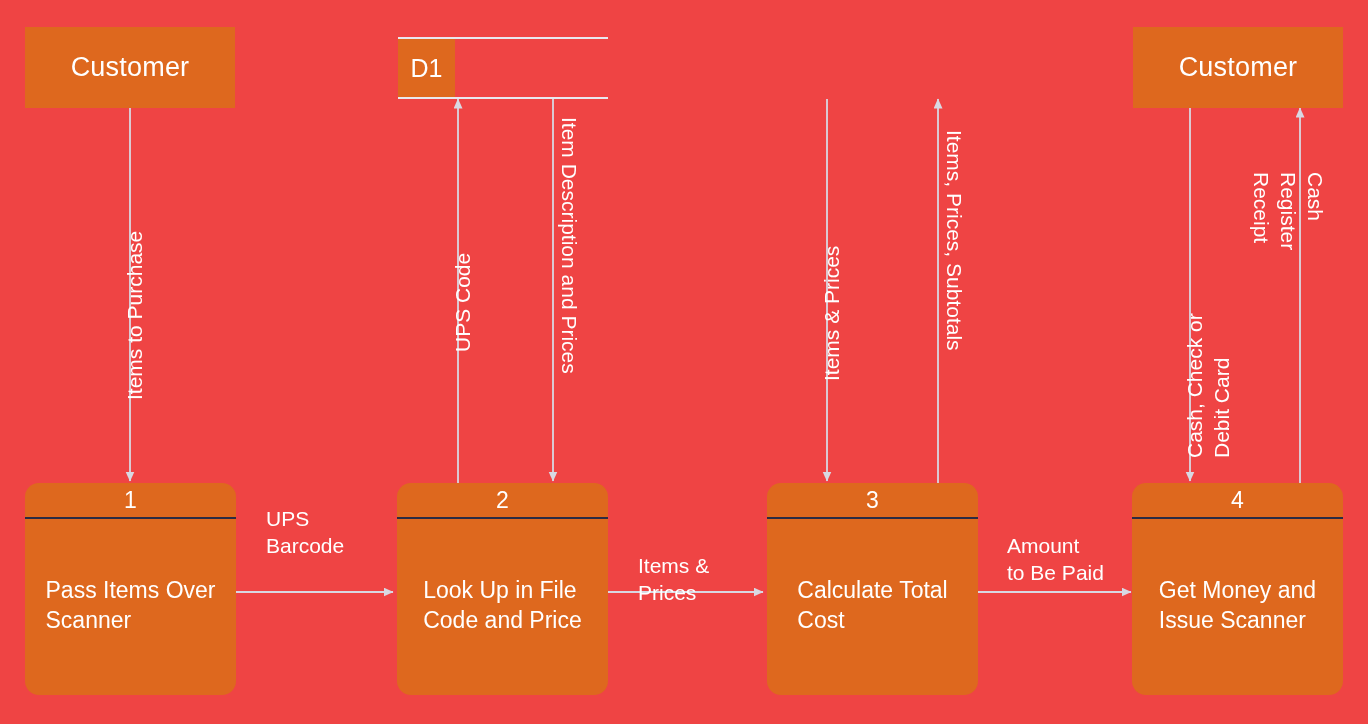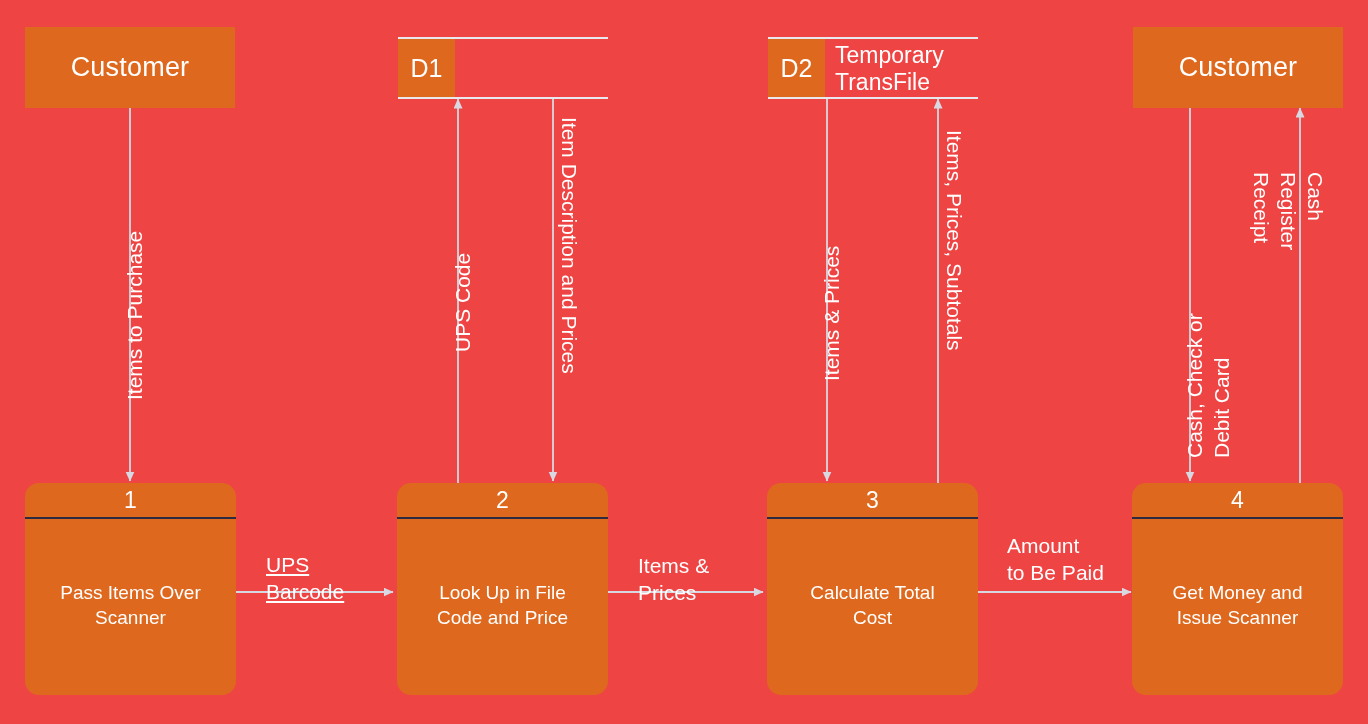--- a/index.html
+++ b/index.html
@@ -76,23 +76,22 @@
     display: flex;
     align-items: center;
     justify-content: center;
     box-sizing: border-box;
   }
   .process .p-body {
     flex: 1 1 auto;
     display: flex;
     align-items: center;
     justify-content: center;
-    text-align: center;
-    color: #ffffff;
-    font-size: 19px;
+    color: #ffffff;
+    font-size: 23px;
     line-height: 1.3;
     padding: 11px 8px 14px 8px;
     box-sizing: border-box;
     white-space: pre-line;
   }
 
   
   .flow-svg {
     position: absolute;
     left: 0;
@@ -159,25 +158,20 @@
   </div>
 
   <div class="entity" style="left:1133px; top:27px; width:210px; height:81px;">
     <span>Customer</span>
   </div>
 
   <div class="datastore" style="left:398px; top:37px; width:210px; height:62px;">
     <div class="ds-id" style="width:57px;">D1</div>
   </div>
 
-  <div class="datastore" style="left:768px; top:37px; width:210px; height:62px;">
-    <div class="ds-id" style="width:57px;">D2</div>
-    <div class="ds-name">Temporary
-TransFile</div>
-  </div>
 
   <div class="process" style="left:25px; top:483px; width:211px; height:212px;">
     <div class="p-num">1</div>
     <div class="p-body">Pass Items Over
 Scanner</div>
   </div>
 
   <div class="process" style="left:397px; top:483px; width:211px; height:212px;">
     <div class="p-num">2</div>
     <div class="p-body">Look Up in File
@@ -203,21 +197,21 @@
   <div class="flabel vert-cw" style="left:582px; top:117px;">Item Description and Prices</div>
 
   <div class="flabel vert-ccw" style="left:819px; top:381px;">Items &amp; Prices</div>
 
   <div class="flabel vert-cw" style="left:967px; top:130px;">Items, Prices, Subtotals</div>
 
   <div class="flabel vert-ccw" style="left:1182px; top:458px;">Cash, Check or Debit Card</div>
 
   <div class="flabel vert-cw" style="left:1328px; top:172px;">Cash Register Receipt</div>
 
-  <div class="flabel" style="left:266px; top:552px;text-decoration:underline;">UPS
+  <div class="flabel" style="left:266px; top:506px;">UPS
 Barcode</div>
 
   <div class="flabel" style="left:638px; top:553px;">Items &amp;
 Prices</div>
 
   <div class="flabel" style="left:1000px; top:533px;margin-left:7px;">Amount
 to Be Paid</div>
 
 </div>
 

